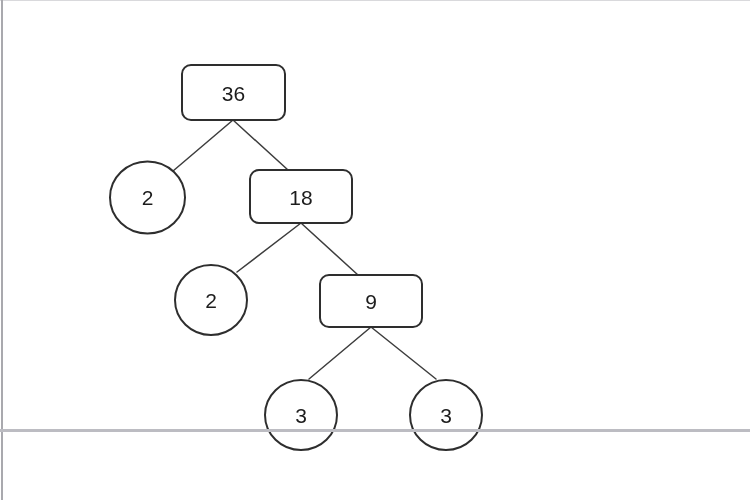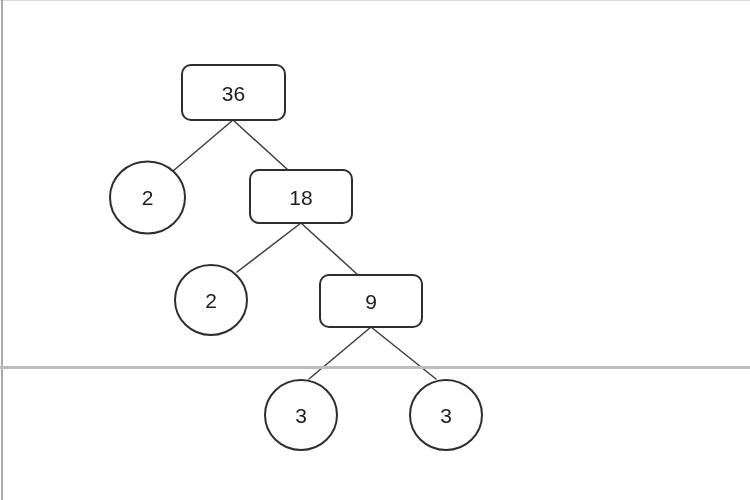--- a/index.html
+++ b/index.html
@@ -7,21 +7,21 @@
     padding: 0;
     width: 750px;
     height: 500px;
     background: #ffffff;
     overflow: hidden;
     font-family: "Liberation Sans", sans-serif;
   }
   .canvas {
     position: relative;
     width: 750px;
-    height: 369px;
+    height: 432px;
     background: #ffffff;
   }
   .edge-top {
     position: absolute;
     top: 0; left: 0;
     width: 750px; height: 1px;
     background: #d9d9dc;
   }
   .edge-left {
     position: absolute;

